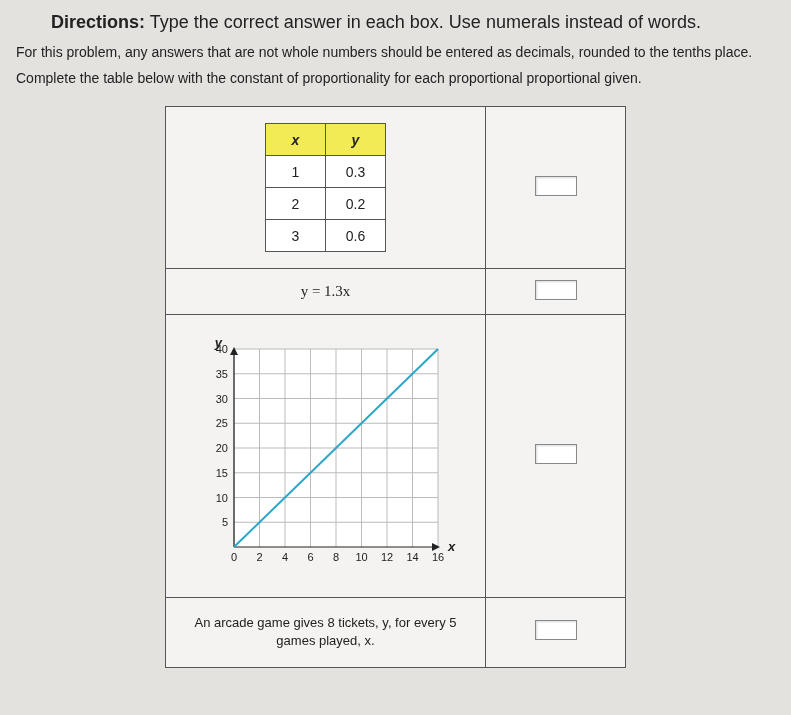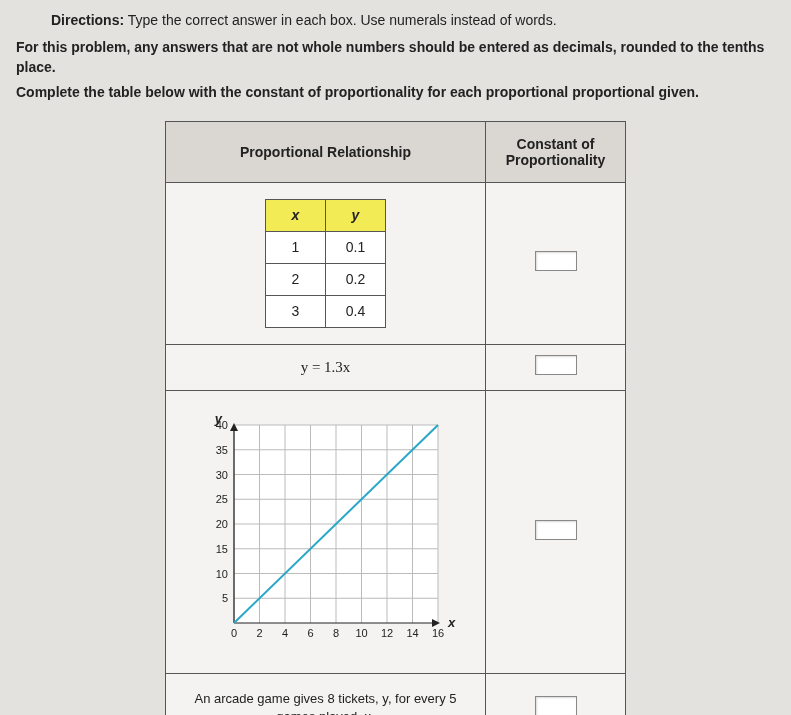--- a/index.html
+++ b/index.html
@@ -4,23 +4,23 @@
 <style>
   * { box-sizing: border-box; }
   body {
     margin: 0;
     padding: 12px 16px;
     font-family: Arial, sans-serif;
     background: #e4e2df;
     color: #222;
     width: 791px;
   }
-  .directions { font-size: 14px; margin-bottom: 10px; padding-left: 35px; }
+  .directions { font-size: 18px; margin-bottom: 10px; padding-left: 35px; }
   .directions b { font-weight: bold; }
-  .desc { font-size: 14px; margin-bottom: 6px; line-height: 1.4; font-weight: bold; }
+  .desc { font-size: 14px; margin-bottom: 6px; line-height: 1.4; }
   .main-table {
     margin: 18px auto 0 auto;
     border-collapse: collapse;
     background: #f4f3f1;
     border: 1px solid #555;
   }
   .main-table th, .main-table td {
     border: 1px solid #555;
   }
   .main-table th {
@@ -82,44 +82,40 @@
 
 <div class="directions">
   <b>Directions:</b>
   <span>Type the correct answer in each box. Use numerals instead of words.</span>
 </div>
 <div class="desc">For this problem, any answers that are not whole numbers should be entered as decimals, rounded to the tenths place.</div>
 <div class="desc">Complete the table below with the constant of proportionality for each proportional proportional given.</div>
 
 <table class="main-table">
   <tbody>
-      <tr>
-    <th>Proportional Relationship</th>
-    <th>Constant of Proportionality</th>
-  </tr>
 
   <tr>
     <td class="rel-cell">
       <table class="inner-table">
         <tbody>
               <tr>
           <td class="ihdr">x</td>
           <td class="ihdr">y</td>
         </tr>
         <tr>
           <td>1</td>
-          <td>0.1</td>
+          <td>0.3</td>
         </tr>
         <tr>
           <td>2</td>
           <td>0.2</td>
         </tr>
         <tr>
           <td>3</td>
-          <td>0.4</td>
+          <td>0.6</td>
         </tr>
       </tbody>
           </table>
     </td>
     <td class="const-cell">
       <span class="answer-box"></span>
     </td>
   </tr>
 
   <tr>

